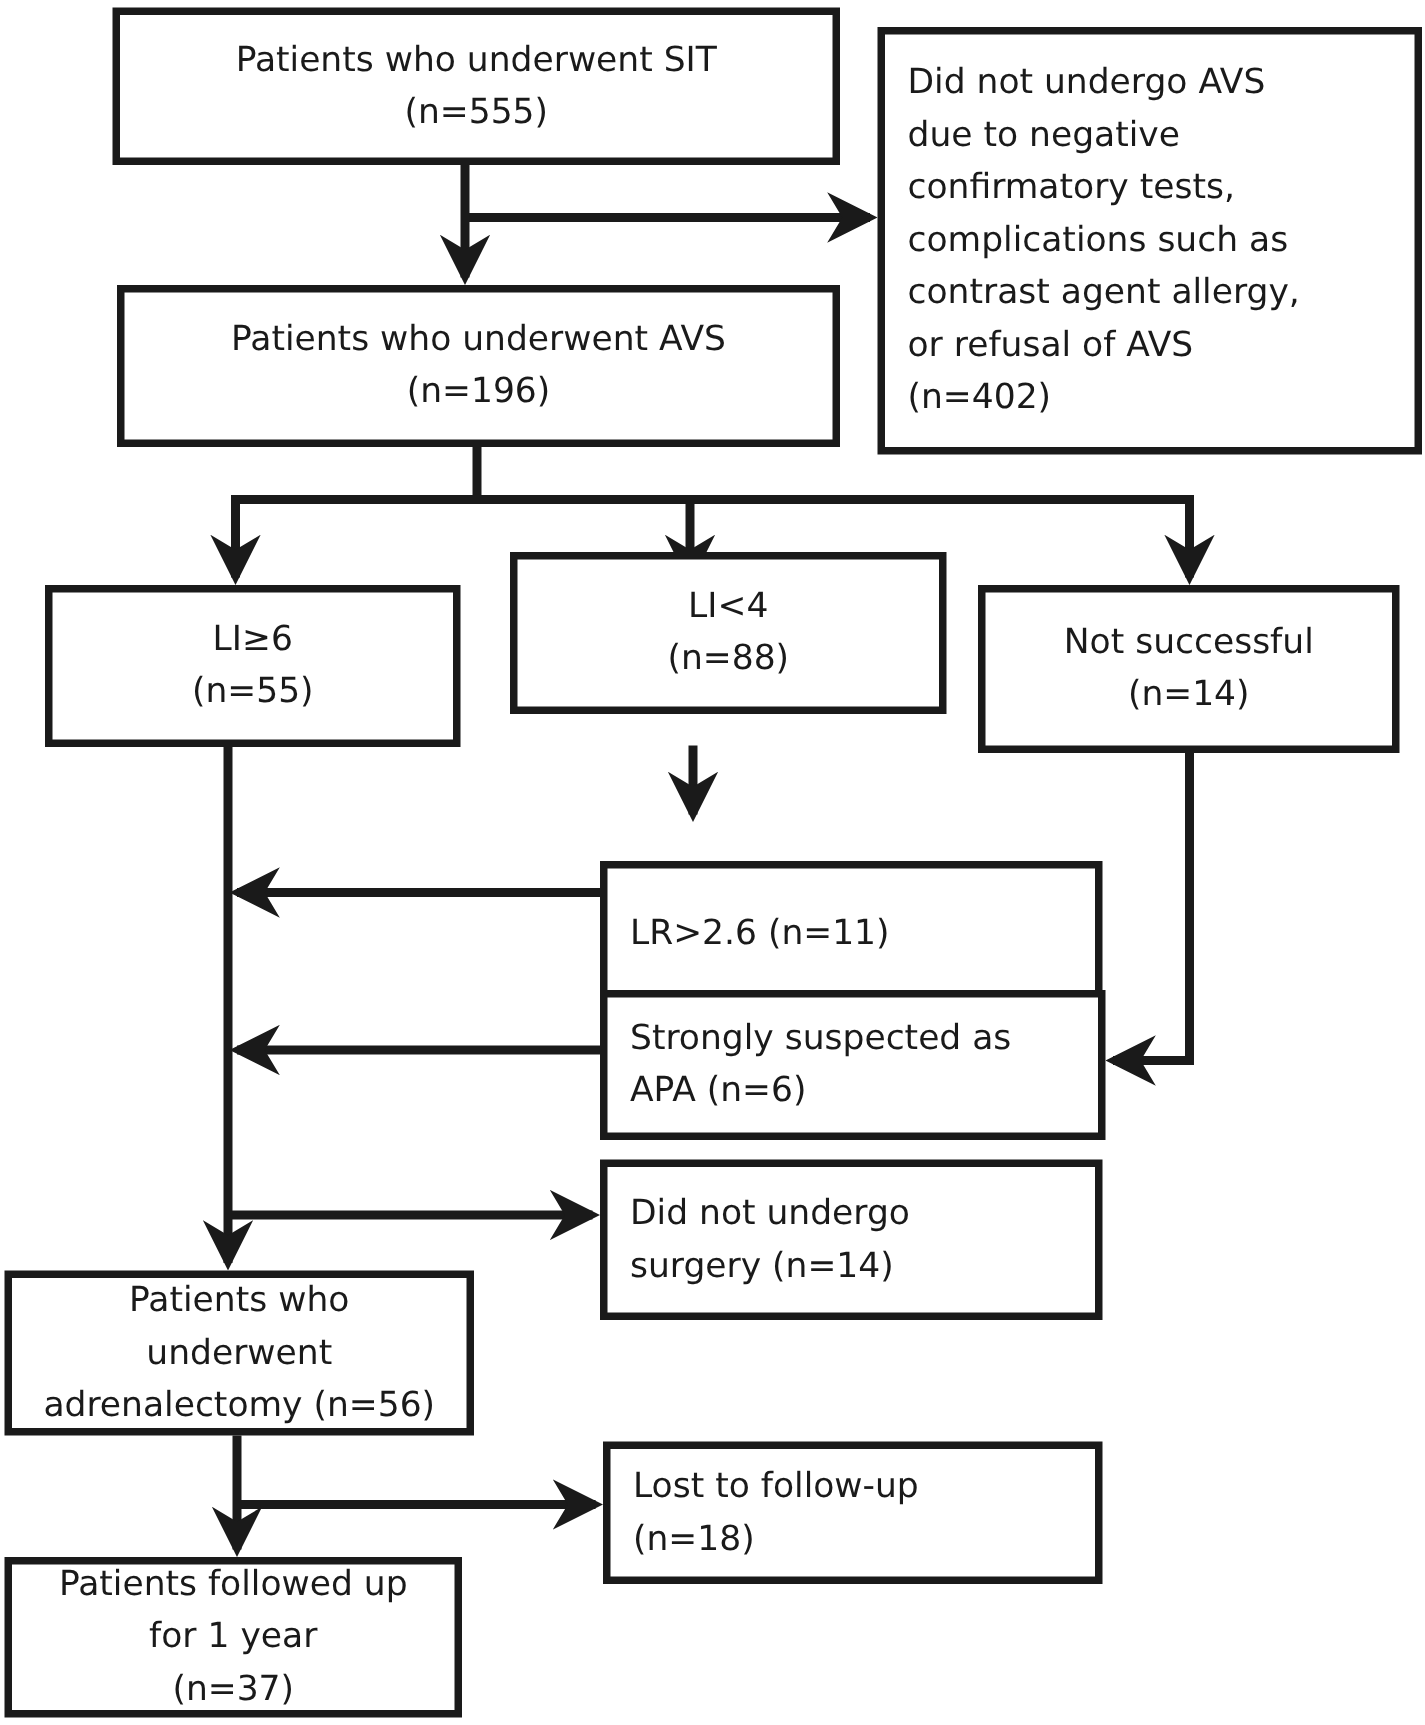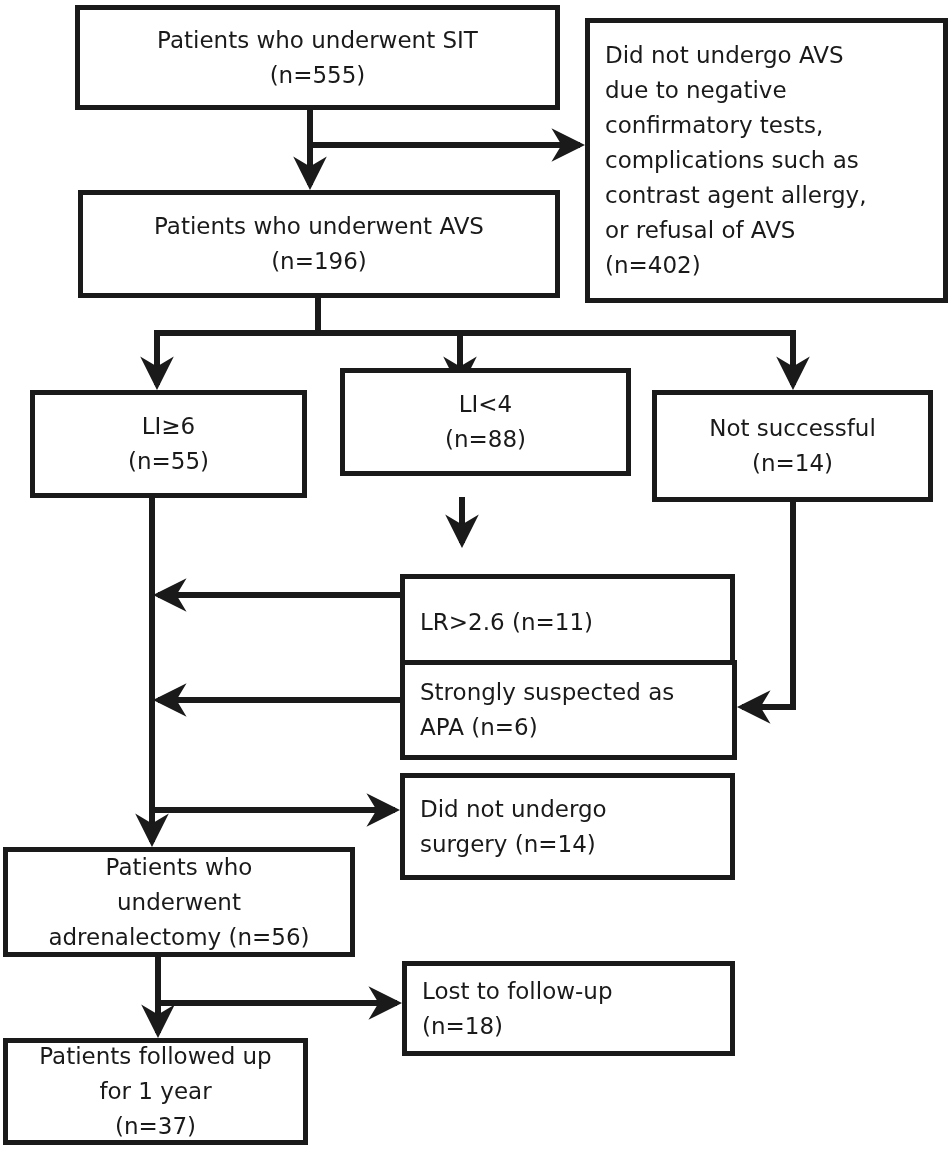--- a/index.html
+++ b/index.html
@@ -105,21 +105,21 @@
   <div class="node left" style="left:400px;top:660px;width:337px;height:100px;">
     <span class="node-text">Strongly suspected as
 APA (n=6)</span>
   </div>
 
   <div class="node left" style="left:400px;top:773px;width:335px;height:107px;">
     <span class="node-text">Did not undergo
 surgery (n=14)</span>
   </div>
 
-  <div class="node" style="left:3px;top:847px;width:352px;height:110px;">
+  <div class="node" style="left:3px;top:847px;width:313px;height:110px;">
     <span class="node-text">Patients who
 underwent
 adrenalectomy (n=56)</span>
   </div>
 
   <div class="node left" style="left:402px;top:961px;width:333px;height:95px;">
     <span class="node-text">Lost to follow-up
 (n=18)</span>
   </div>
 

